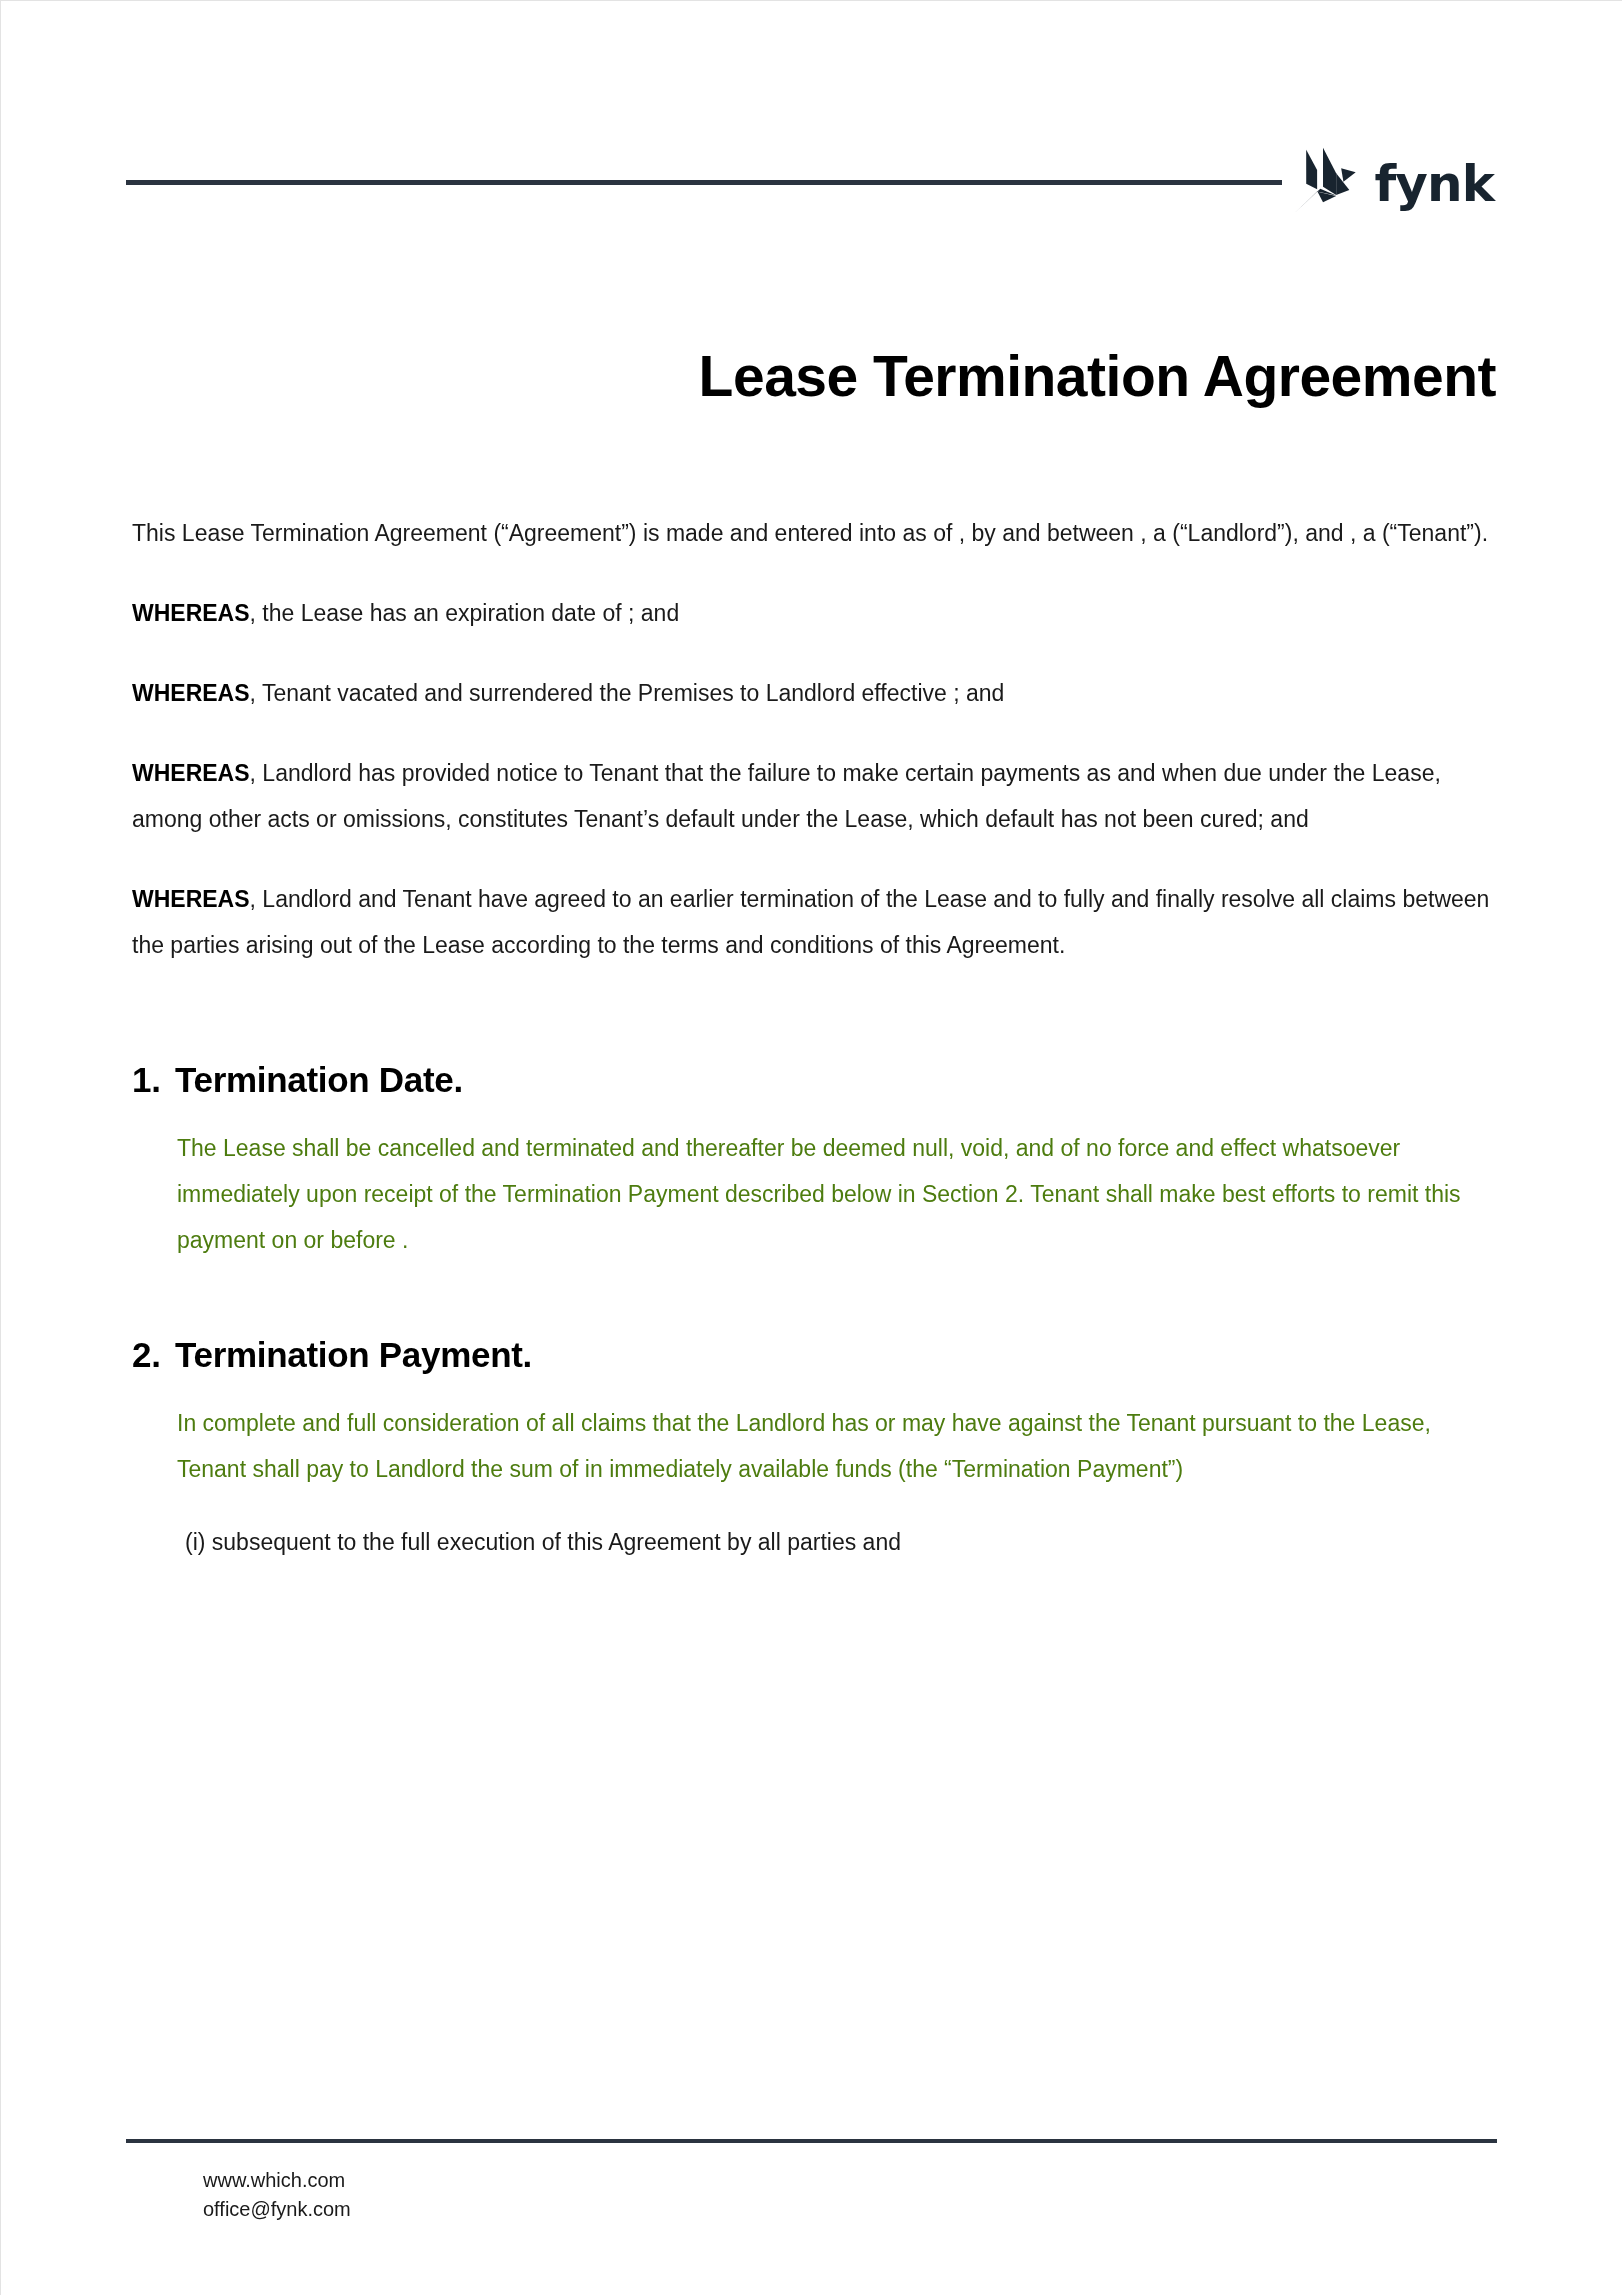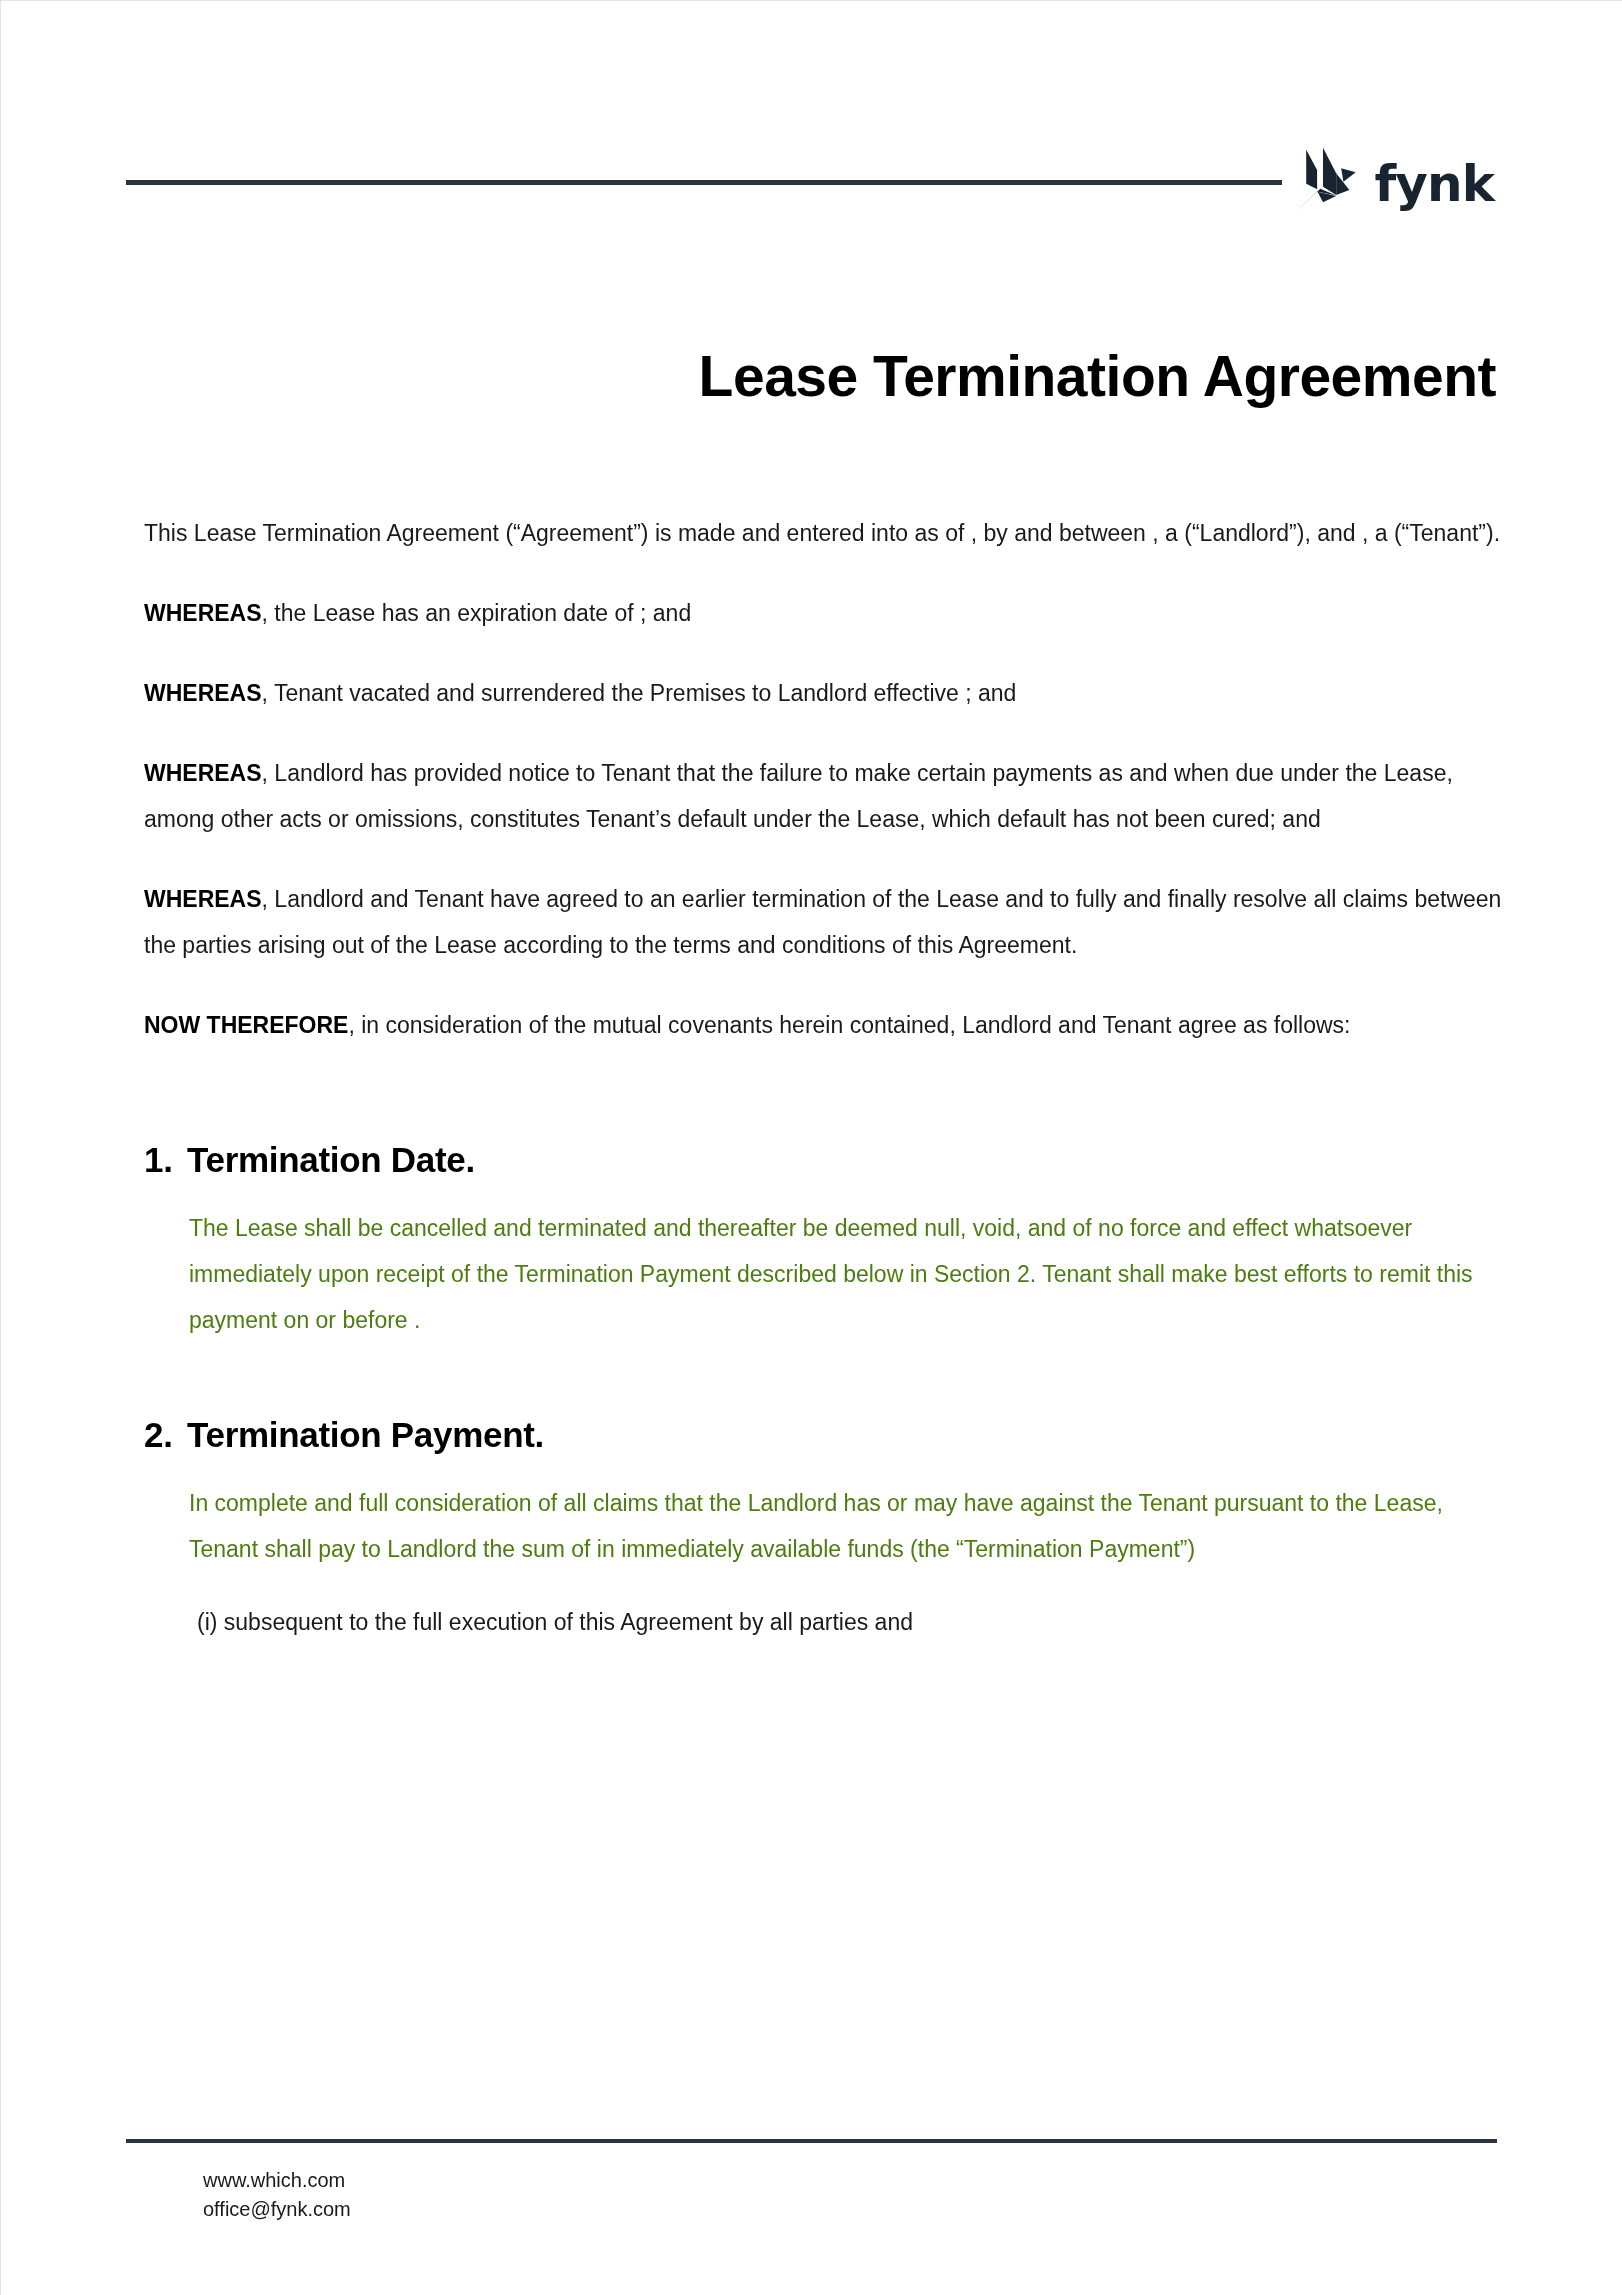--- a/index.html
+++ b/index.html
@@ -67,21 +67,21 @@
     font-size: 57px;
     font-weight: 700;
     color: #000000;
     letter-spacing: -0.5px;
     line-height: 1.15;
   }
 
   
   .content {
     position: absolute;
-    left: 143px;
+    left: 131px;
     top: 509px;
     width: 1368px;
   }
 
   .para {
     font-size: 23px;
     line-height: 46px;
     color: #1a1a1a;
     margin: 0 0 34px 0;
     text-align: left;
@@ -194,23 +194,20 @@
     </p>
 
     <p class="para">
       <b>WHEREAS</b><span>, Landlord has provided notice to Tenant that the failure to make certain payments as and when due under the Lease, among other acts or omissions, constitutes Tenant’s default under the Lease, which default has not been cured; and</span>
     </p>
 
     <p class="para">
       <b>WHEREAS</b><span>, Landlord and Tenant have agreed to an earlier termination of the Lease and to fully and finally resolve all claims between the parties arising out of the Lease according to the terms and conditions of this Agreement.</span>
     </p>
 
-    <p class="para">
-      <b>NOW THEREFORE</b><span>, in consideration of the mutual covenants herein contained, Landlord and Tenant agree as follows:</span>
-    </p>
 
     <div class="heading-gap"></div>
 
     <div class="section">
       <div class="section-heading">
         <span class="section-num">1.</span>
         <span>Termination Date.</span>
       </div>
       <p class="section-body">The Lease shall be cancelled and terminated and thereafter be deemed null, void, and of no force and effect whatsoever immediately upon receipt of the Termination Payment described below in Section 2. Tenant shall make best efforts to remit this payment on or before .</p>
     </div>

